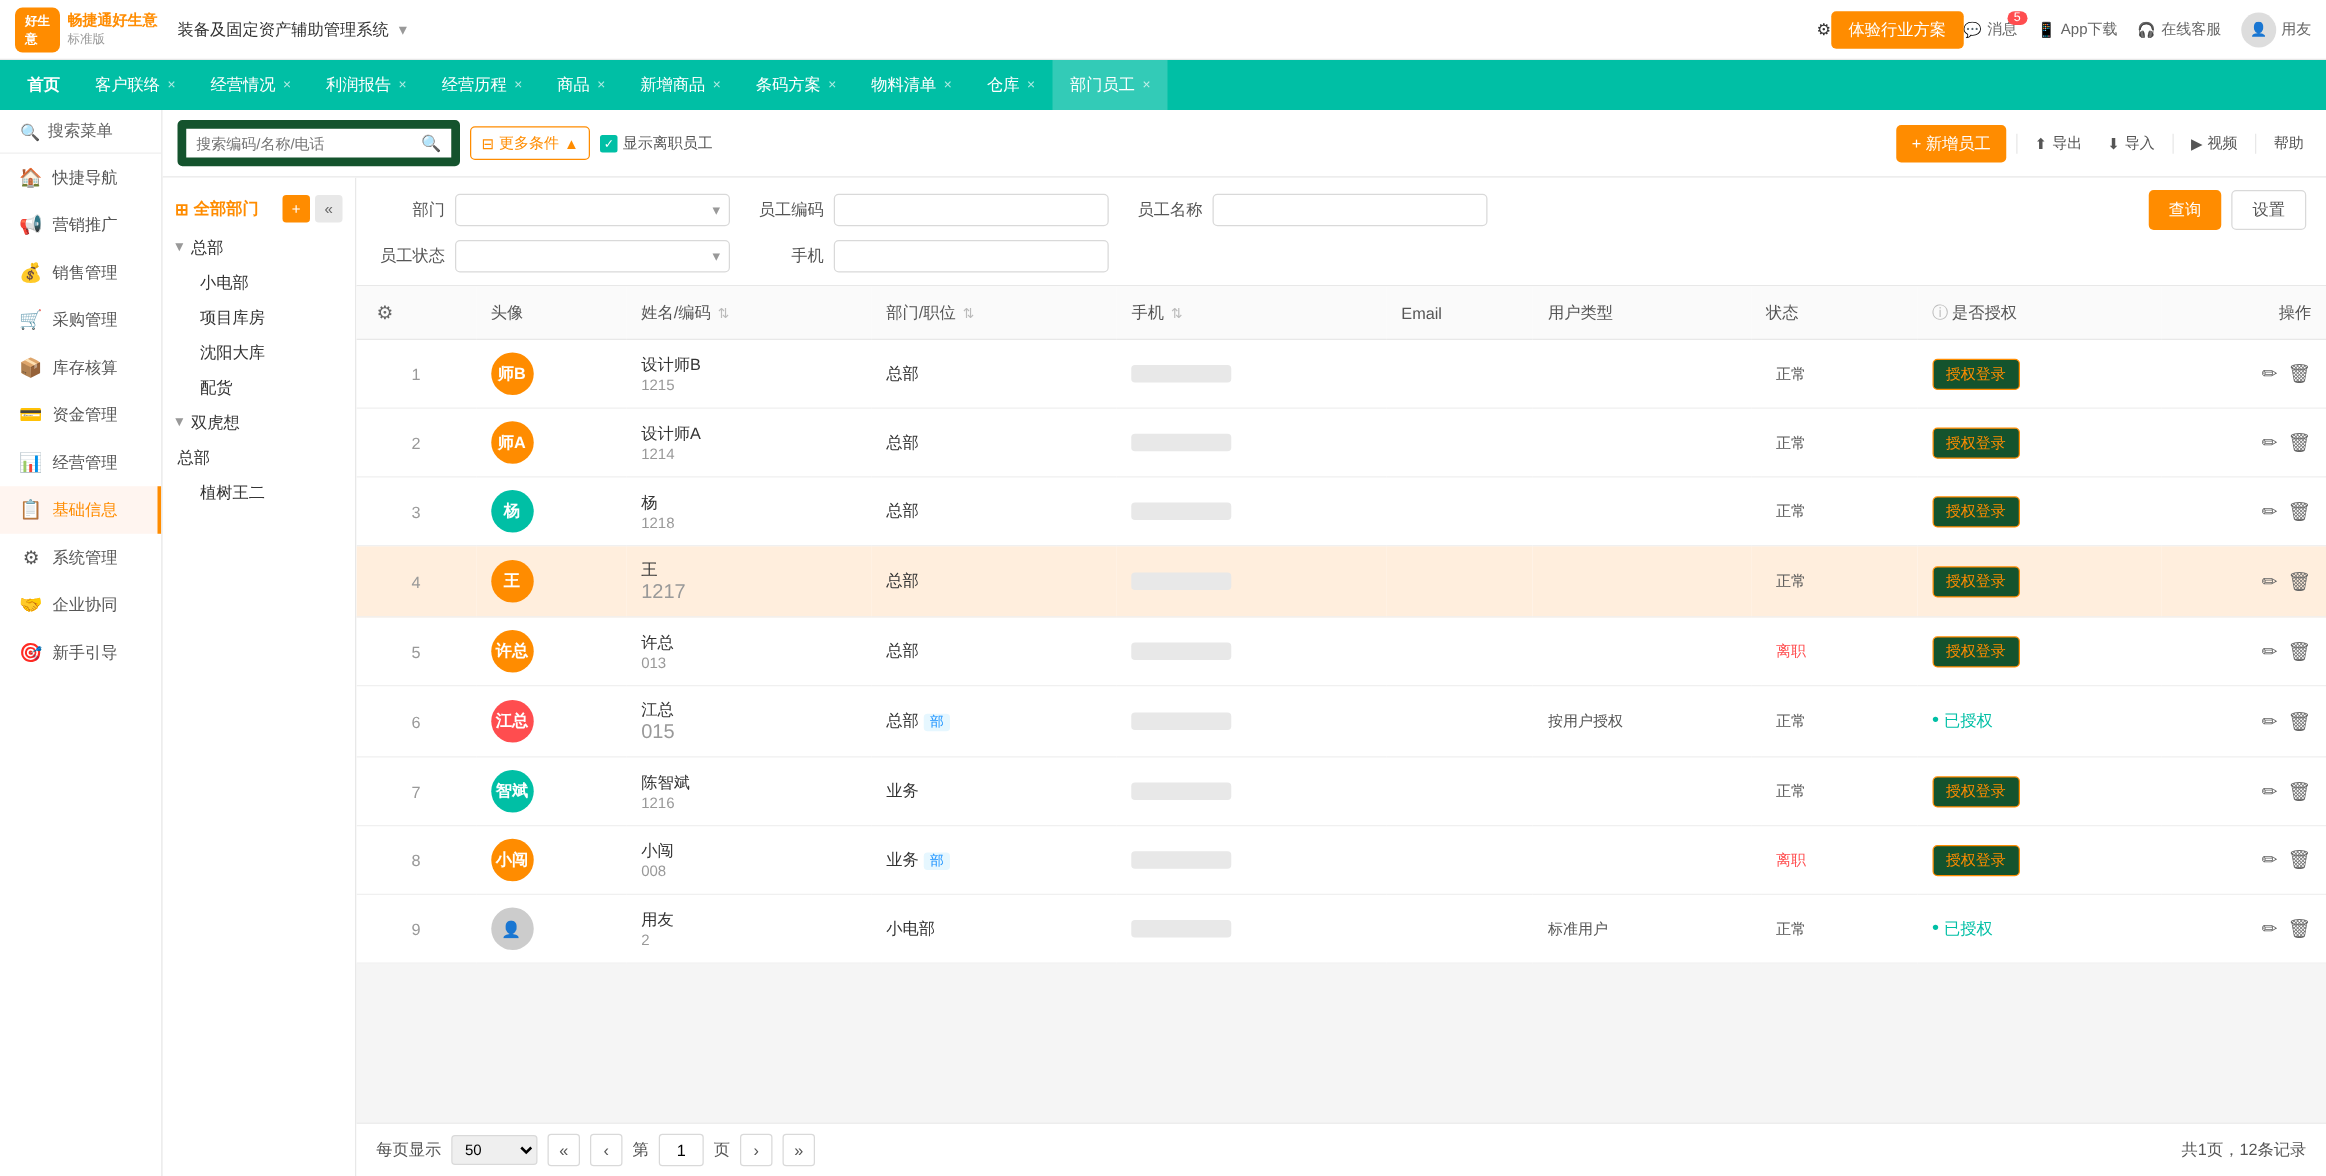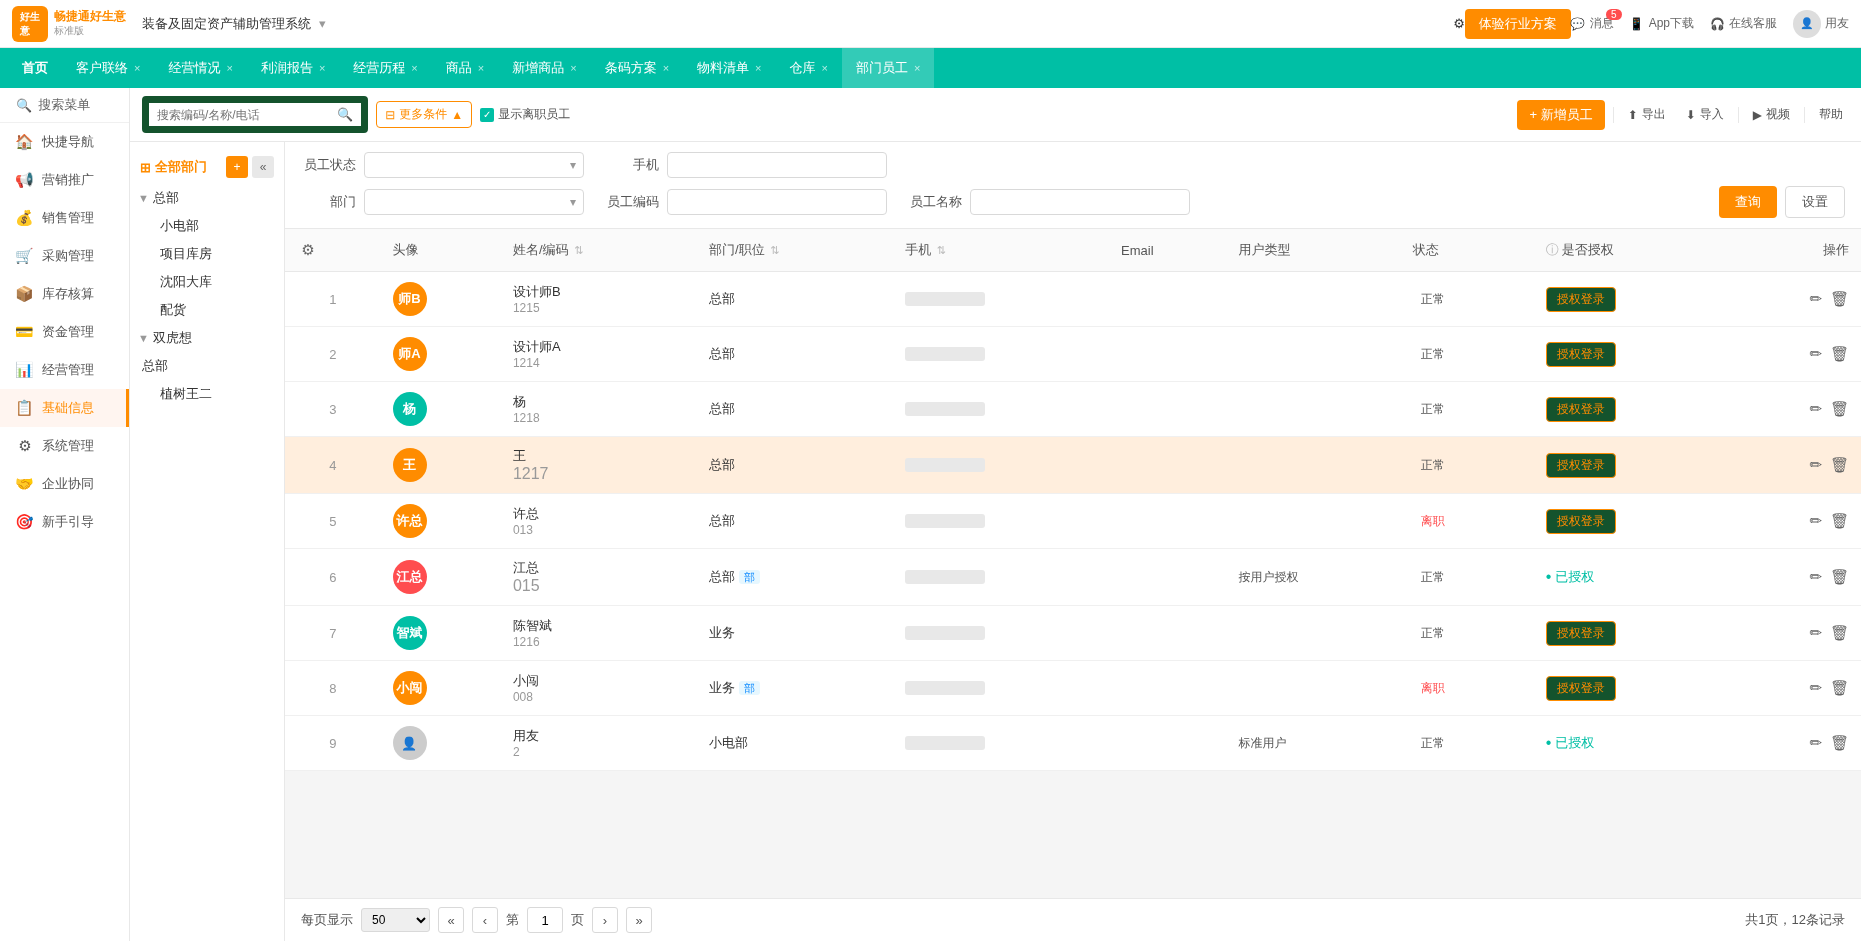--- a/index.html
+++ b/index.html
@@ -305,52 +305,52 @@
               <span>植树王二</span>
             </div>
           </div>
       </div>
 
       <div class="table-area">
 
         <div class="filter-row">
           <div class="filter-line">
             <div class="filter-item">
+              <span class="filter-label">部门</span>
+              <div class="filter-select-wrap">
+                <select class="filter-select">
+                  <option value=""></option>
+                </select>
+              </div>
+            </div>
+            <div class="filter-item">
+              <span class="filter-label">员工编码</span>
+              <input class="filter-input" style="">
+            </div>
+            <div class="filter-item">
+              <span class="filter-label">员工名称</span>
+              <input class="filter-input" style="">
+            </div>
+            <div class="filter-btns">
+              <button class="query-btn">查询</button>
+              <button class="set-btn">设置</button>
+            </div>
+          </div>
+          <div class="filter-line">
+            <div class="filter-item">
               <span class="filter-label">员工状态</span>
               <div class="filter-select-wrap">
                 <select class="filter-select">
                   <option value=""></option>
                 </select>
               </div>
             </div>
             <div class="filter-item">
               <span class="filter-label">手机</span>
               <input class="filter-input" style="">
-            </div>
-          </div>
-          <div class="filter-line">
-            <div class="filter-item">
-              <span class="filter-label">部门</span>
-              <div class="filter-select-wrap">
-                <select class="filter-select">
-                  <option value=""></option>
-                </select>
-              </div>
-            </div>
-            <div class="filter-item">
-              <span class="filter-label">员工编码</span>
-              <input class="filter-input" style="">
-            </div>
-            <div class="filter-item">
-              <span class="filter-label">员工名称</span>
-              <input class="filter-input" style="">
-            </div>
-            <div class="filter-btns">
-              <button class="query-btn">查询</button>
-              <button class="set-btn">设置</button>
             </div>
           </div>
         </div>
 
         <div class="table-wrap">
           <table>
             <thead>
               <tr>
                 <th>
                     <span class="gear-btn">⚙</span>

